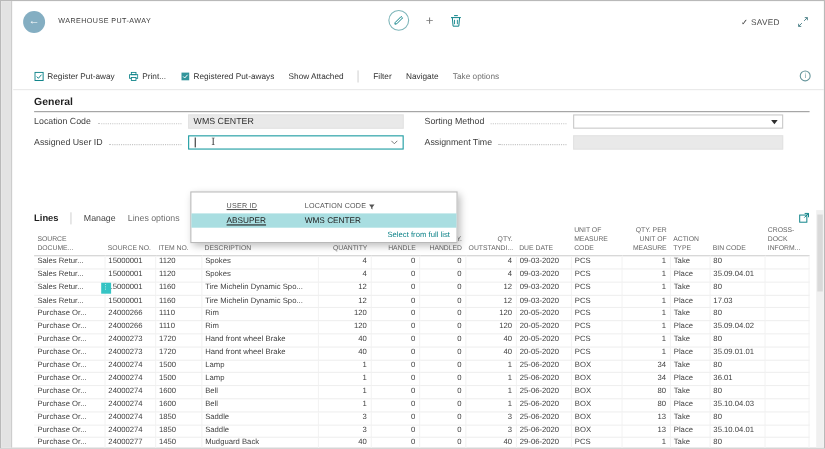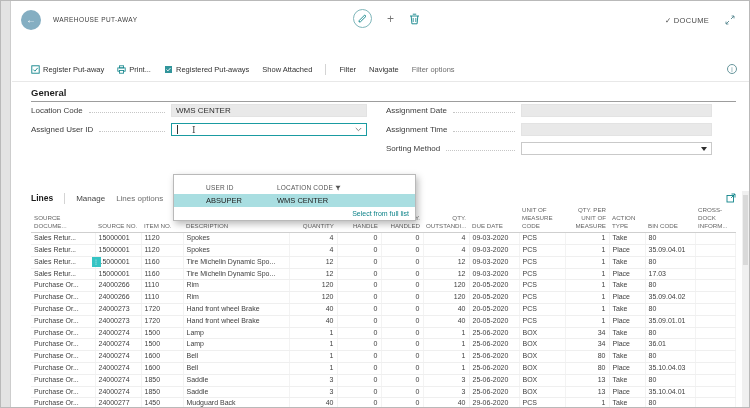--- a/index.html
+++ b/index.html
@@ -60,21 +60,21 @@
   .ibeam { font-family:"DejaVu Serif", serif; font-size:9px; color:#444; margin-left:14px; }
   .chev { margin-left:auto; display:flex; align-items:center; }
   .sort-caret { margin-left:auto; width:0; height:0; border-left:3px solid transparent;
     border-right:3px solid transparent; border-top:4px solid #2e2e2e; }
 
   
   .dropdown { position:absolute; left:172px; top:173px; width:243px; z-index:9;
     background:#fff; border:1px solid #b9b9b9; box-shadow:2px 3px 7px rgba(0,0,0,.28); }
   .dd-head { display:flex; align-items:center; height:13px; margin-top:6px;
     font-size:6.5px; color:#555; letter-spacing:.2px; }
-  .dd-c1 { width:103px; padding-left:32px; }
+  .dd-c1 { width:103px; padding-left:32px;text-decoration:underline; }
   .dd-c2 { flex:1; display:flex; align-items:center; gap:2px; }
   .dd-row { display:flex; align-items:center; height:13px; font-size:7.5px; color:#222; }
   .dd-row.sel { background:#a9dee1; }
   .dd-foot { height:13px; display:flex; align-items:center; justify-content:flex-end; padding-right:6px; }
   .dd-link { font-size:7px; color:#0e8389; }
 
   
   .lines-bar { position:absolute; left:30px; top:190px; right:13px; height:14px;
     display:flex; align-items:center; gap:11px; font-size:8px; }
   .tab-lines { font-weight:bold; color:#1d1d1d; font-size:8.5px; }
@@ -118,21 +118,21 @@
     <span>
       <svg width="11" height="12" viewBox="0 0 11 12">
         <path d="M1 3h9M3.8 1.2h3.4M2.2 3l.7 7.8h5.2L8.8 3" fill="none" stroke="#0e8389" stroke-width="0.9"></path>
         <path d="M4.2 5v4M6.8 5v4" stroke="#0e8389" stroke-width="0.8"></path>
       </svg>
     </span>
   </div>
 
   <div class="saved">
     <span>✓</span>
-    <span>DOCUME</span>
+    <span>SAVED</span>
   </div>
   <span class="resize-ic">
     <svg width="10" height="10" viewBox="0 0 10 10">
       <path d="M6 4l3-3M9 1v2.4M9 1H6.6M4 6L1 9M1 9V6.6M1 9h2.4" fill="none" stroke="#55878e" stroke-width="0.9"></path>
     </svg>
   </span>
 
 
   <div class="action-bar">
     <span class="ab-item">
@@ -161,21 +161,21 @@
       <span>Show Attached</span>
     </span>
     <span class="vdiv"></span>
     <span class="ab-item">
       <span>Filter</span>
     </span>
     <span class="ab-item">
       <span>Navigate</span>
     </span>
     <span class="ab-item ab-muted">
-      <span>Filter options</span>
+      <span>Take options</span>
     </span>
   </div>
   <div class="info-btn">i</div>
   <div class="action-sep"></div>
 
   <div class="section-head">General</div>
 
   <div class="fcol left">
     <div class="frow">
       <span class="flabel">Location Code</span>
@@ -194,35 +194,30 @@
           <svg width="7" height="5" viewBox="0 0 7 5">
               <path d="M0.8 1l2.7 2.7L6.2 1" fill="none" stroke="#777" stroke-width="0.9"></path>
             </svg>
         </span>
       </div>
     </div>
   </div>
 
   <div class="fcol right">
     <div class="frow">
-      <span class="flabel">Assignment Date</span>
-      <span class="leader"></span>
-      <div class="ctl gray"></div>
-    </div>
-    <div class="frow">
-      <span class="flabel">Assignment Time</span>
-      <span class="leader"></span>
-      <div class="ctl gray"></div>
-    </div>
-    <div class="frow">
       <span class="flabel">Sorting Method</span>
       <span class="leader"></span>
       <div class="ctl box">
         <span class="sort-caret"></span>
       </div>
+    </div>
+    <div class="frow">
+      <span class="flabel">Assignment Time</span>
+      <span class="leader"></span>
+      <div class="ctl gray"></div>
     </div>
   </div>
 
   <div class="dropdown">
     <div class="dd-head">
       <span class="dd-c1">USER ID</span>
       <span class="dd-c2">
         <span>LOCATION CODE</span>
         <svg width="6" height="6" viewBox="0 0 6 6">
           <path d="M0.5 0.8h5L3.6 3.4v2L2.4 4.6V3.4z" fill="#555"></path>

